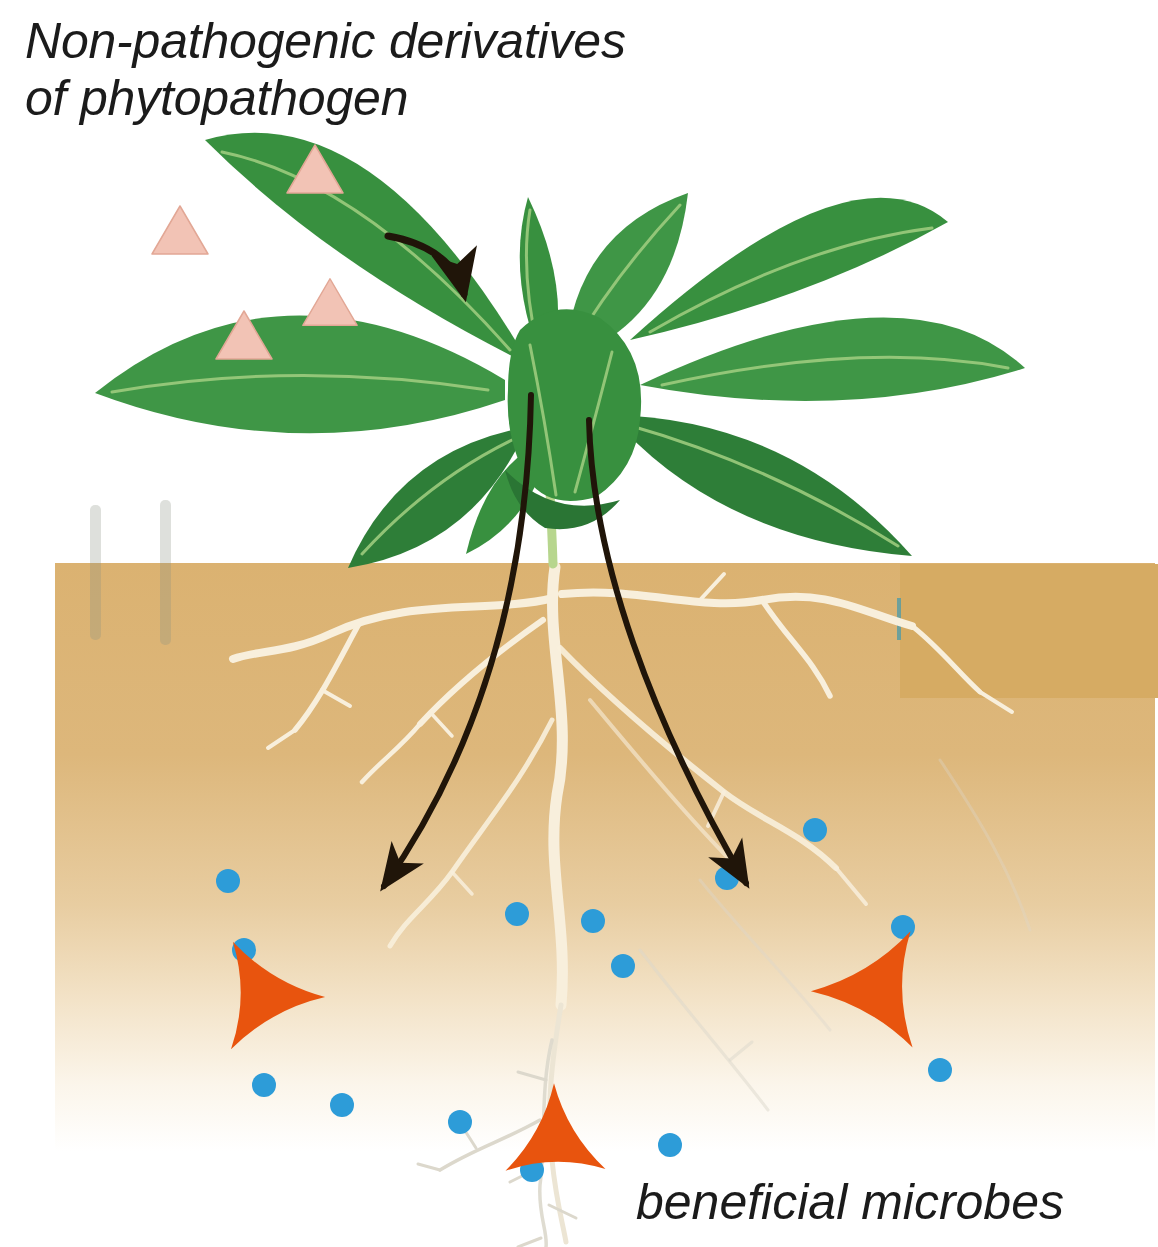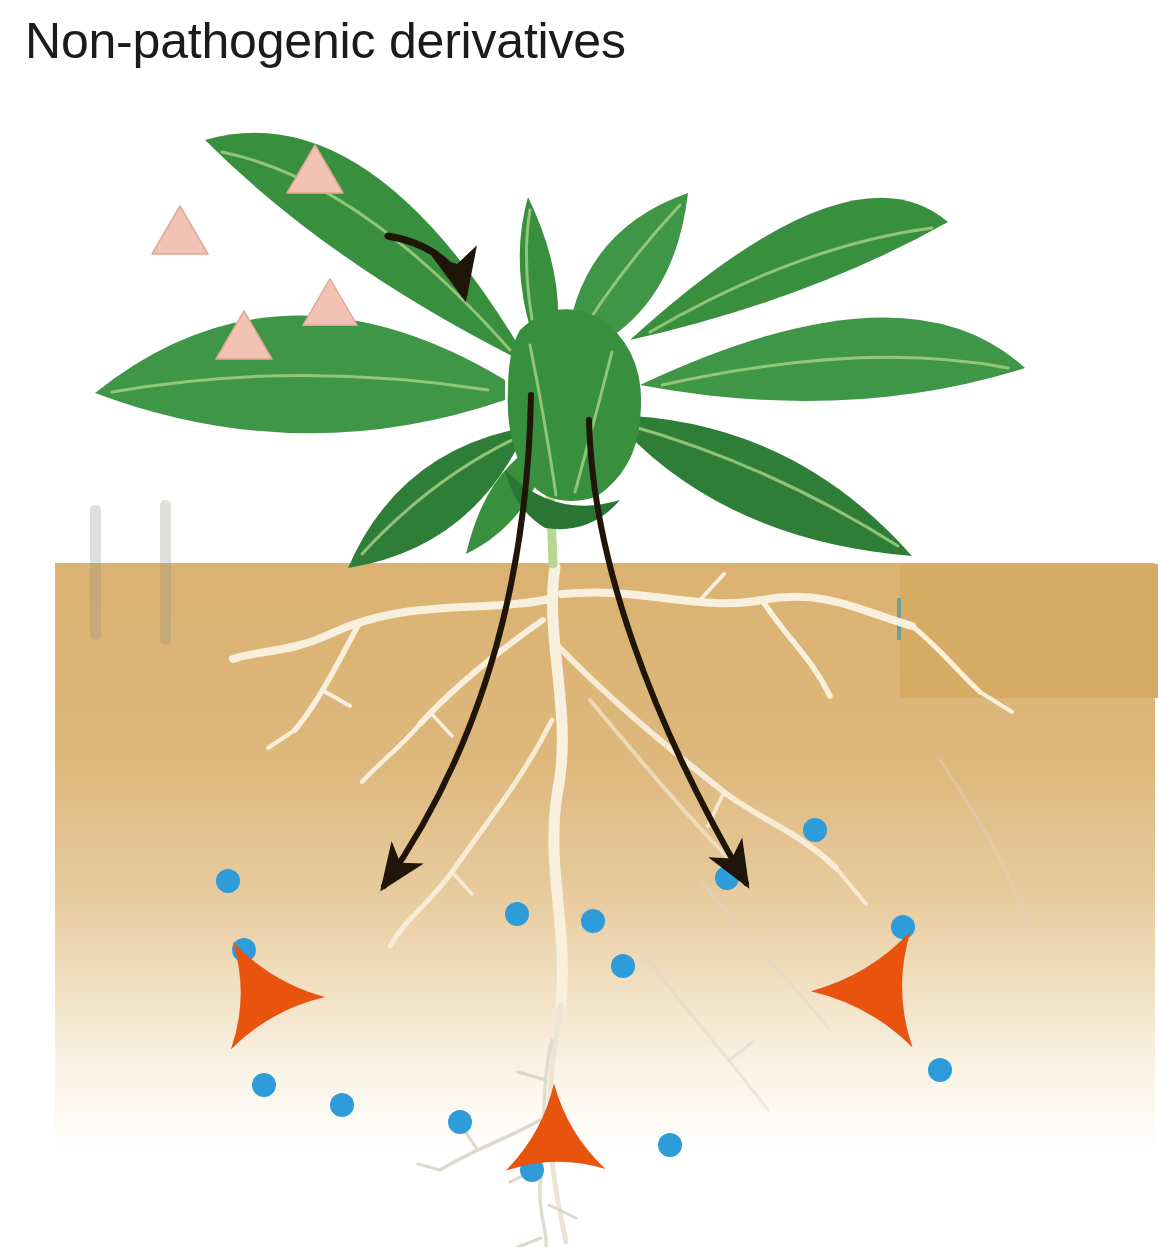--- a/index.html
+++ b/index.html
@@ -2,20 +2,21 @@
 <html style="--background: #ffffff; --textColor: #1b1b1b; --leafGreen: #3f9646; --leafGreenMid: #38903f; --leafGreenDark: #2e7e38; --leafVein: #9ccb7d; --stemGreen: #b7d68e; --soilTop: #dbb271; --soilUpperMid: #ddb77b; --soilMid: #e8cda1; --soilLow: #f3e3c8; --soilFade: #fbf5ea; --soilPatch: #d6ab63; --rootCream: #f8efdc; --rootCreamDim: #ece5d4; --rootGray: #dcd8cc; --arrowDark: #201509; --pathogenPink: #f2c3b5; --pathogenPinkEdge: #e2a795; --microbeBlue: #2d9cd8; --microbeOrange: #e8540e;"><head>
 <meta charset="utf-8">
 <style>
   html,body{margin:0;padding:0;background:#fff;}
   .canvas{
     position:relative;
     width:1158px;height:1247px;
     background:var(--background,#fff);
     font-family:"Liberation Sans", sans-serif;
     overflow:hidden;
+    font-style:italic;
   }
   .canvas svg{position:absolute;left:0;top:0;}
   .label{position:absolute;color:var(--textColor,#1b1b1b);font-size:50px;white-space:pre;}
   #title-label{left:25px;top:13px;line-height:57px;letter-spacing:-0.2px;}
   #caption-label{left:636px;top:1096px;line-height:71px;}
 
   
   .st0{stop-color:var(--soilTop);}
   .st1{stop-color:var(--soilUpperMid);}
   .st2{stop-color:var(--soilMid);}
@@ -187,16 +188,16 @@
       <path class="arrow" stroke-width="6" marker-end="url(#ah-long)" d="M589,420 C592,560 652,722 746,883"></path>
     </g>
 
     <g id="g-microbes">
         <use href="#sym-microbe-shape" transform="translate(263,996) rotate(91) scale(1.13)"></use>
         <use href="#sym-microbe-shape" transform="translate(878,990) rotate(-91) scale(1.22)"></use>
         <use href="#sym-microbe-shape" transform="translate(555,1141) rotate(-1) scale(1.05)"></use>
       </g>
   </svg>
 
-  <div class="label" id="title-label"><span>Non-pathogenic derivatives</span><br></div>
-
-  <div class="label" id="caption-label"><br></div>
+  <div class="label" id="title-label"><span>Non-pathogenic derivatives</span><br><span>of phytopathogen</span></div>
+
+  <div class="label" id="caption-label"><br><span>beneficial microbes</span></div>
 </div>
 
 </body></html>

